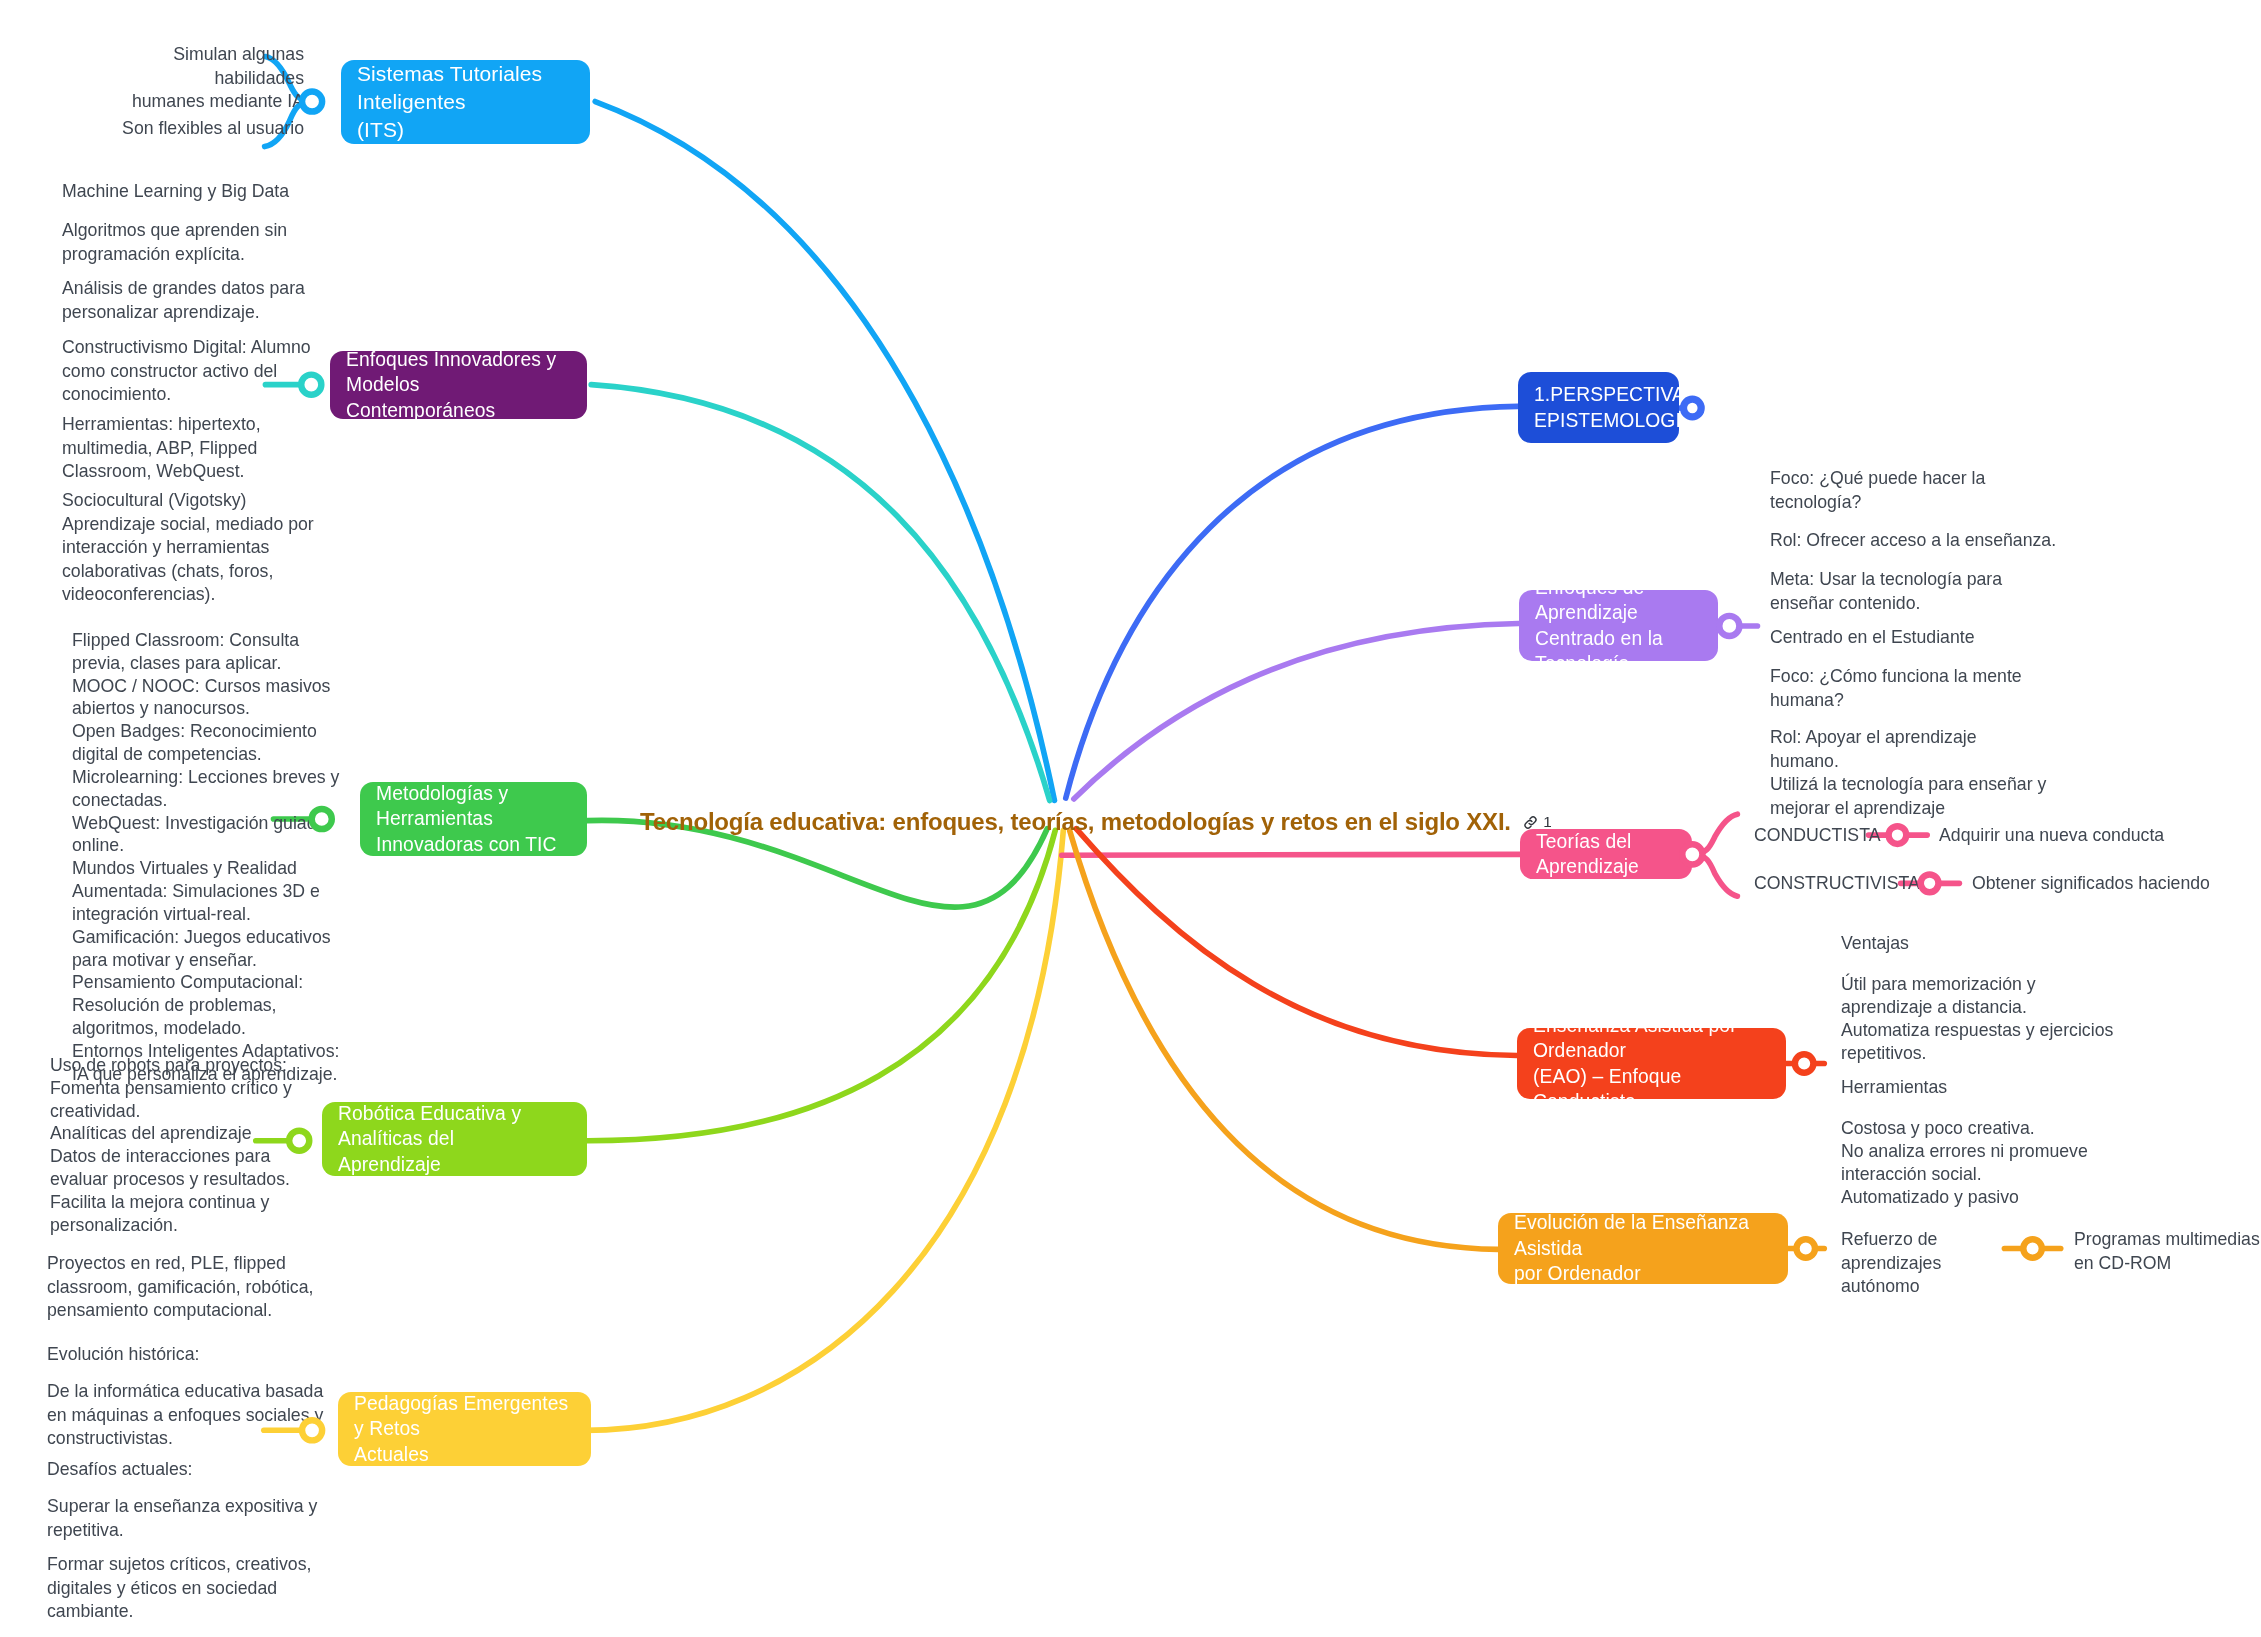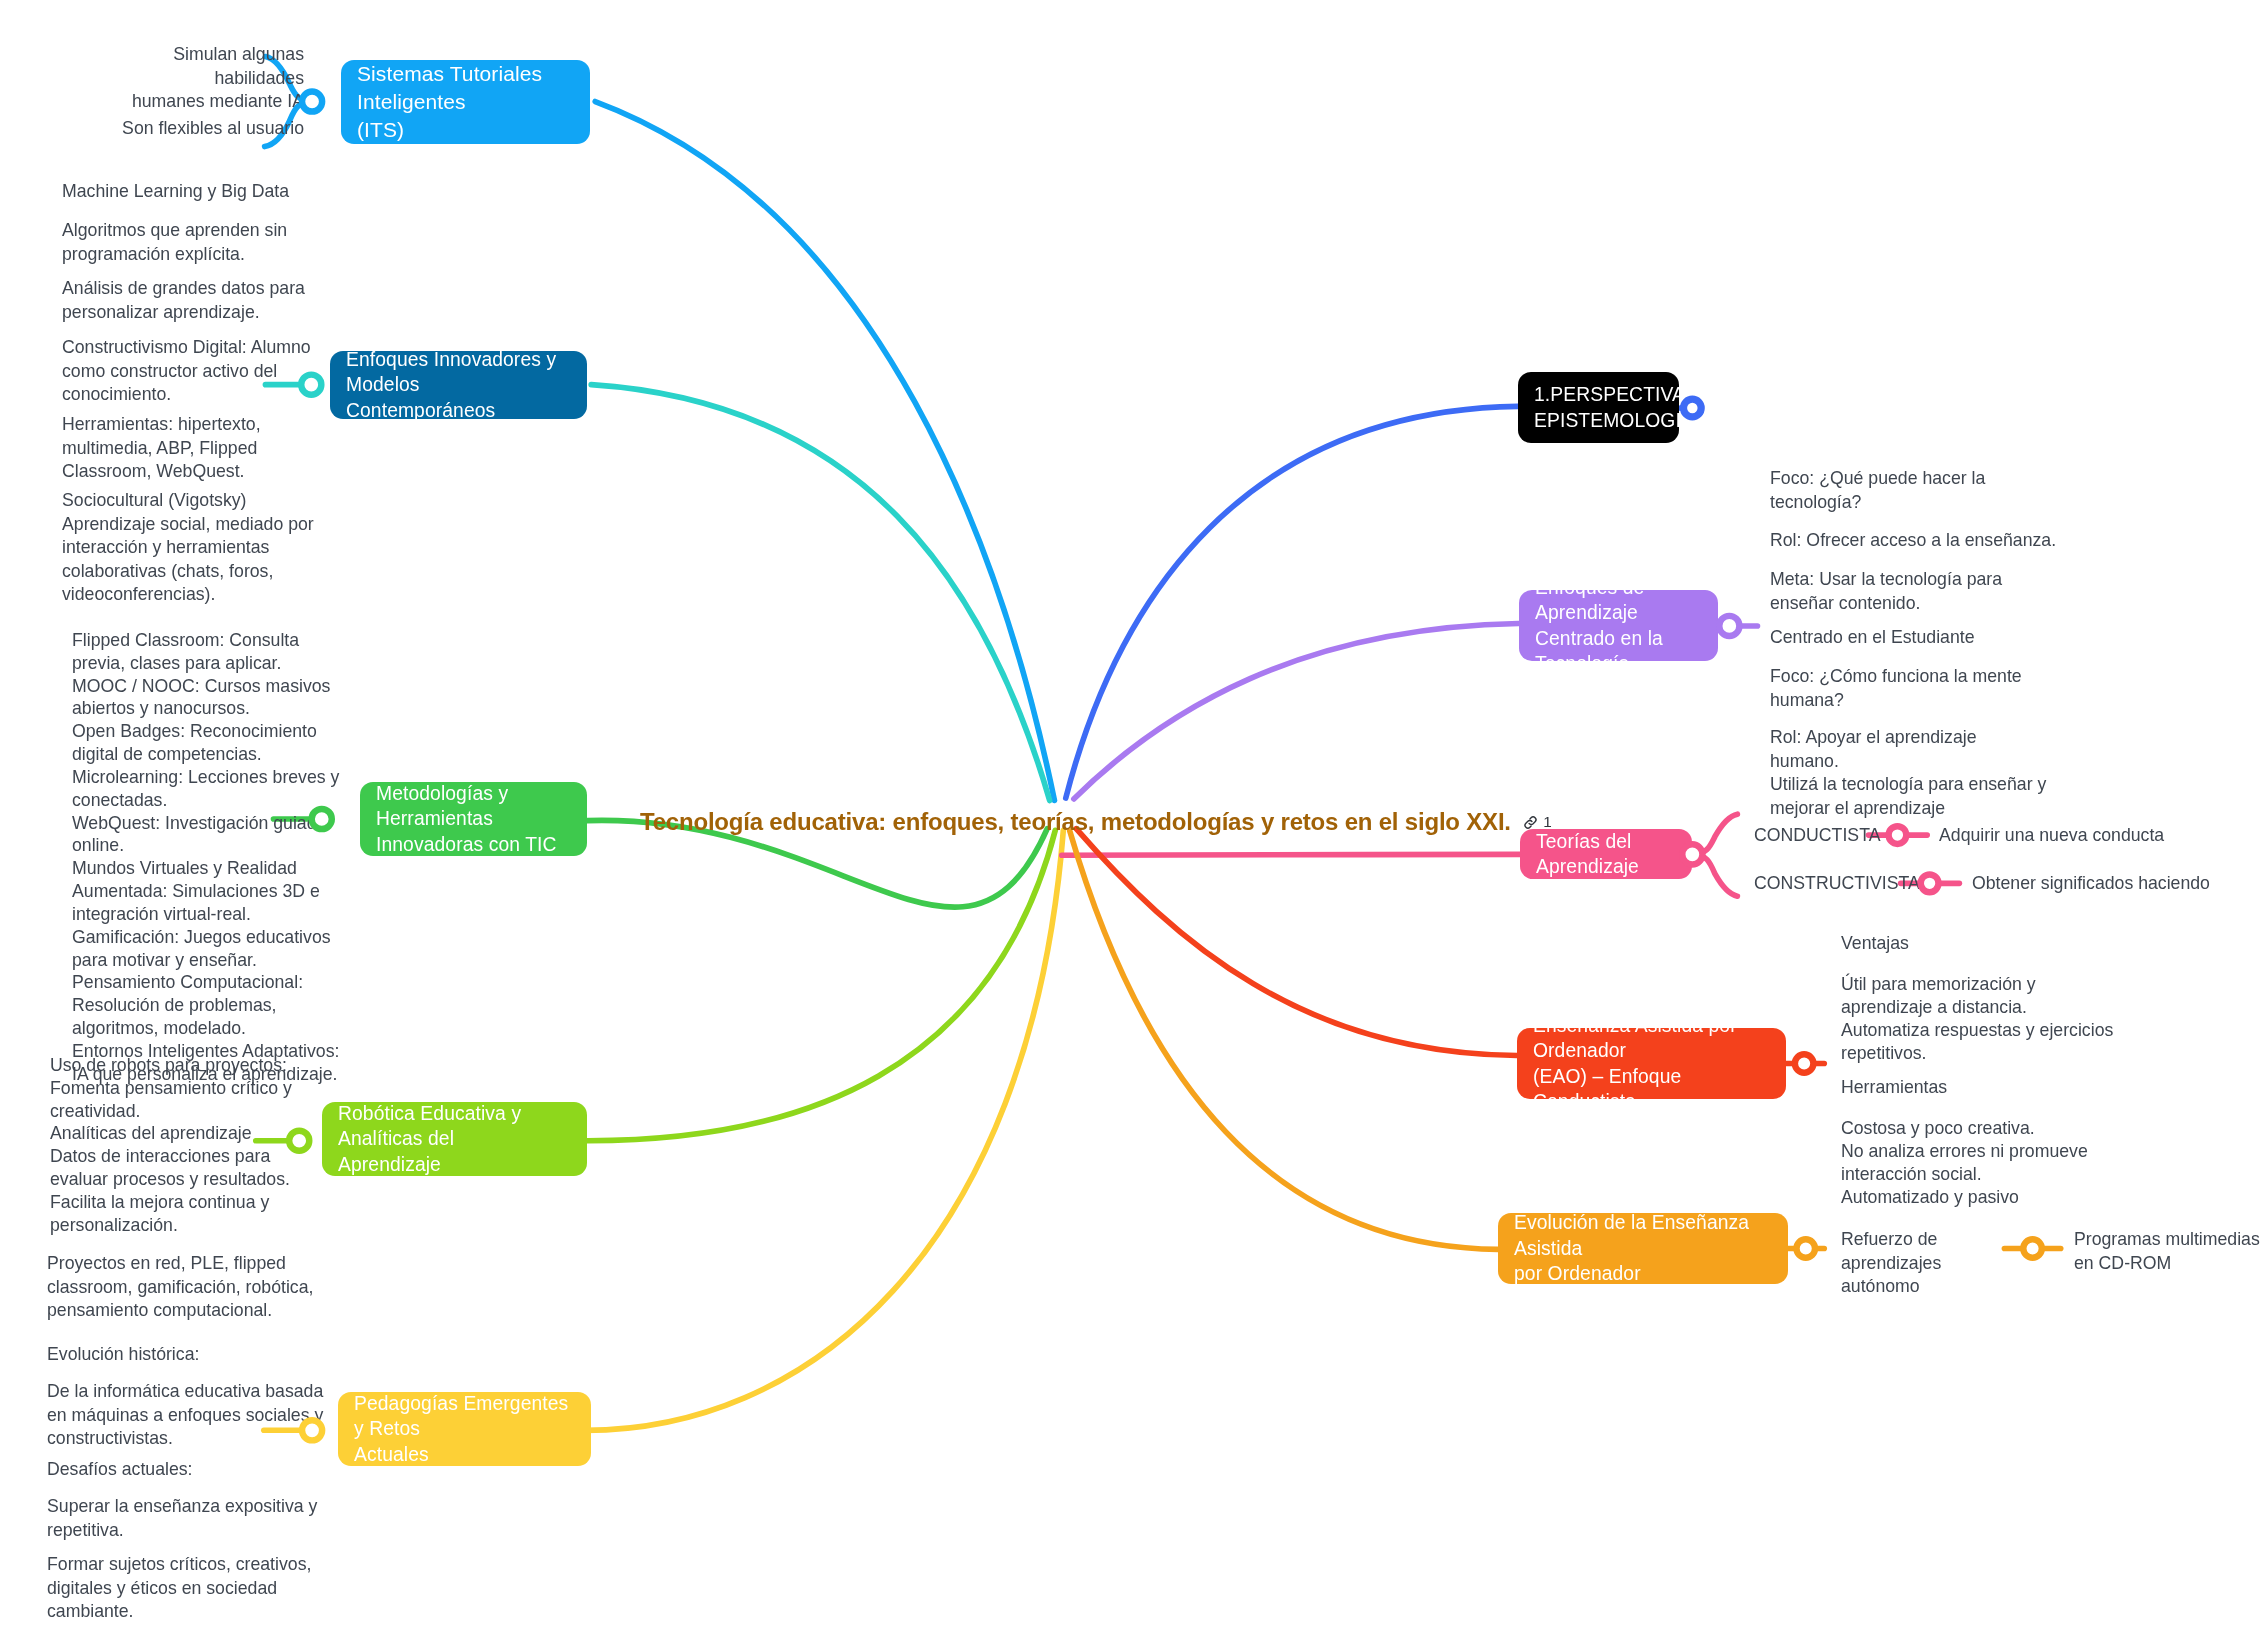--- a/index.html
+++ b/index.html
@@ -141,41 +141,41 @@
     <circle cx="2243" cy="1322" r="11.5" fill="#ffffff" stroke="#f4411c" stroke-width="8"></circle>
     <circle cx="2245" cy="1552" r="11.5" fill="#ffffff" stroke="#f5a21c" stroke-width="8"></circle>
     <circle cx="2527" cy="1552" r="11.5" fill="#ffffff" stroke="#f5a21c" stroke-width="8"></circle>
   </svg>
 
   <div class="pill" style="left:341px; top:60px; width:249px; height:84px; background:#11a5f5;">
     <span style="white-space:pre-line">Sistemas Tutoriales Inteligentes
 (ITS)</span>
   </div>
 
-  <div class="pill" style="left:330px; top:351px; width:257px; height:68px; background:#0369a1; font-size:19.3px;">
+  <div class="pill" style="left:330px; top:351px; width:257px; height:68px; background:#701a75; font-size:19.3px;">
     <span style="white-space:pre-line">Enfoques Innovadores y Modelos
 Contemporáneos</span>
   </div>
 
   <div class="pill" style="left:360px; top:782px; width:227px; height:74px; background:#3ec94d; font-size:19.3px;">
     <span style="white-space:pre-line">Metodologías y Herramientas
 Innovadoras con TIC</span>
   </div>
 
   <div class="pill" style="left:322px; top:1102px; width:265px; height:74px; background:#8ed71c; font-size:19.3px;">
     <span style="white-space:pre-line">Robótica Educativa y Analíticas del
 Aprendizaje</span>
   </div>
 
   <div class="pill" style="left:338px; top:1392px; width:253px; height:74px; background:#fdd036; font-size:19.3px;">
     <span style="white-space:pre-line">Pedagogías Emergentes y Retos
 Actuales</span>
   </div>
 
-  <div class="pill" style="left:1518px; top:372px; width:161px; height:71px; background:#000000; font-size:19.3px;">
+  <div class="pill" style="left:1518px; top:372px; width:161px; height:71px; background:#1d4ed8; font-size:19.3px;">
     <span style="white-space:pre-line">1.PERSPECTIVAS
 EPISTEMOLOGICAS</span>
   </div>
 
   <div class="pill" style="left:1519px; top:590px; width:199px; height:71px; background:#a97af0; font-size:19.3px;">
     <span style="white-space:pre-line">Enfoques de Aprendizaje
 Centrado en la Tecnología</span>
   </div>
 
   <div class="pill" style="left:1520px; top:829px; width:172px; height:50px; background:#f5548a; font-size:19.3px;">

